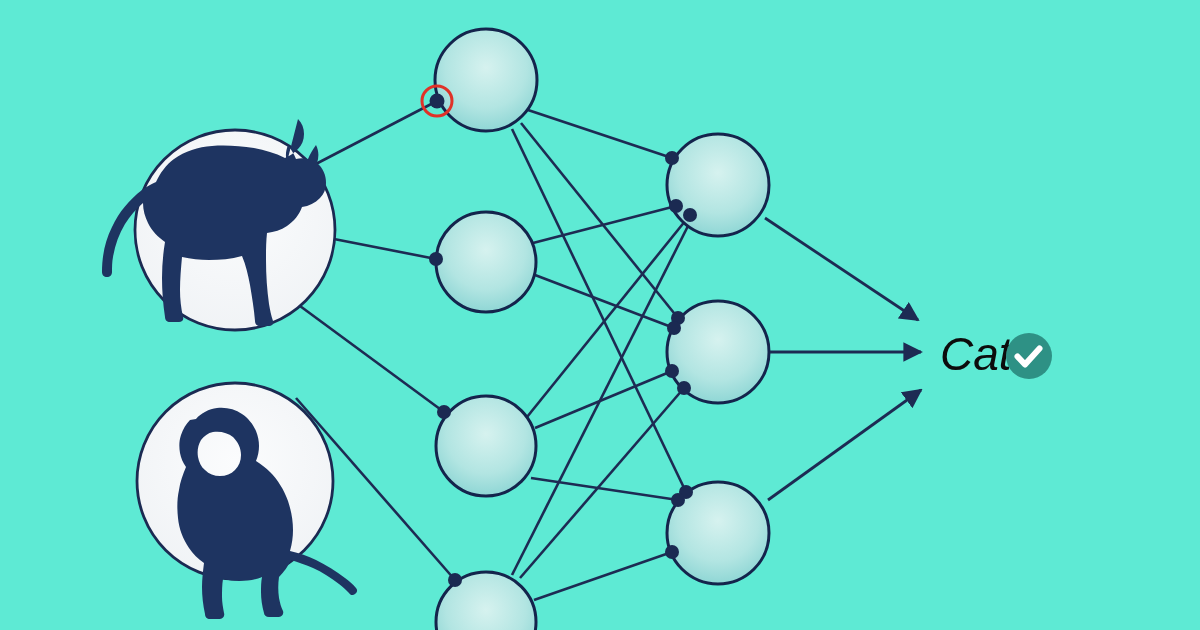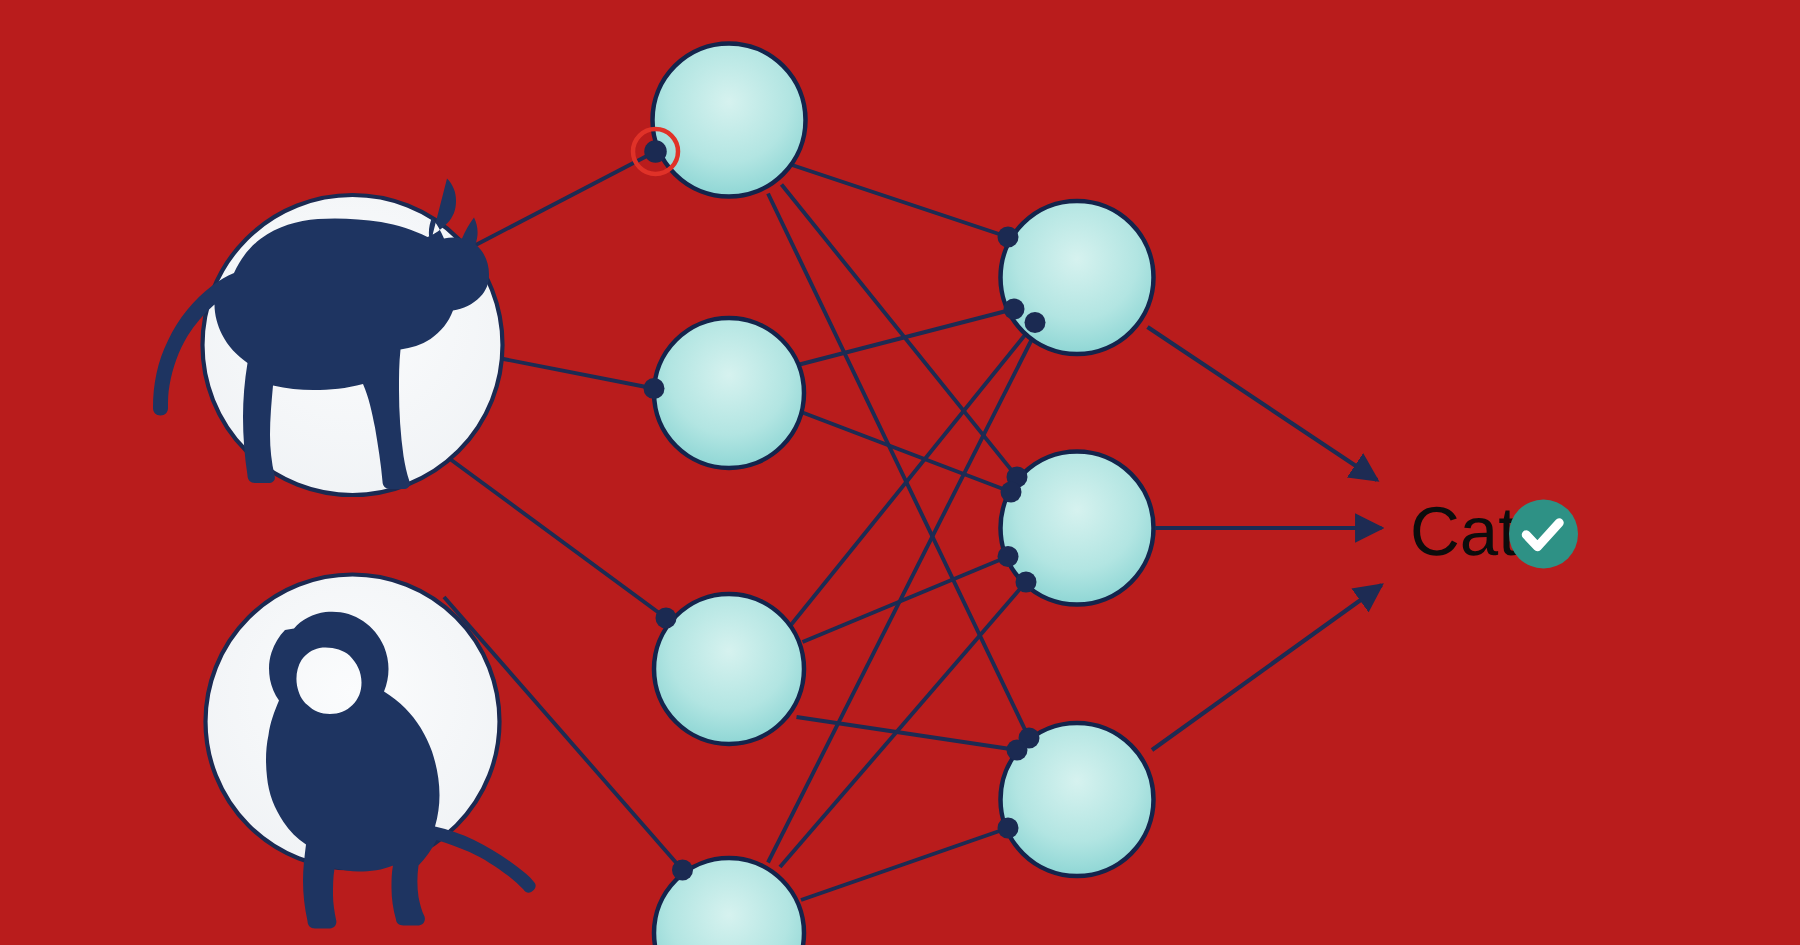--- a/index.html
+++ b/index.html
@@ -10,21 +10,22 @@
   body {
     width: 1200px;
     height: 630px;
     overflow: hidden;
     font-family: "Liberation Sans", sans-serif;
   }
   #stage {
     position: relative;
     width: 1200px;
     height: 630px;
-    background: #b91c1c;
+    background: #5eead4;
+    font-style: italic;
   }
   #net {
     position: absolute;
     top: 0;
     left: 0;
     width: 1200px;
     height: 630px;
     display: block;
   }
   .label-text {

